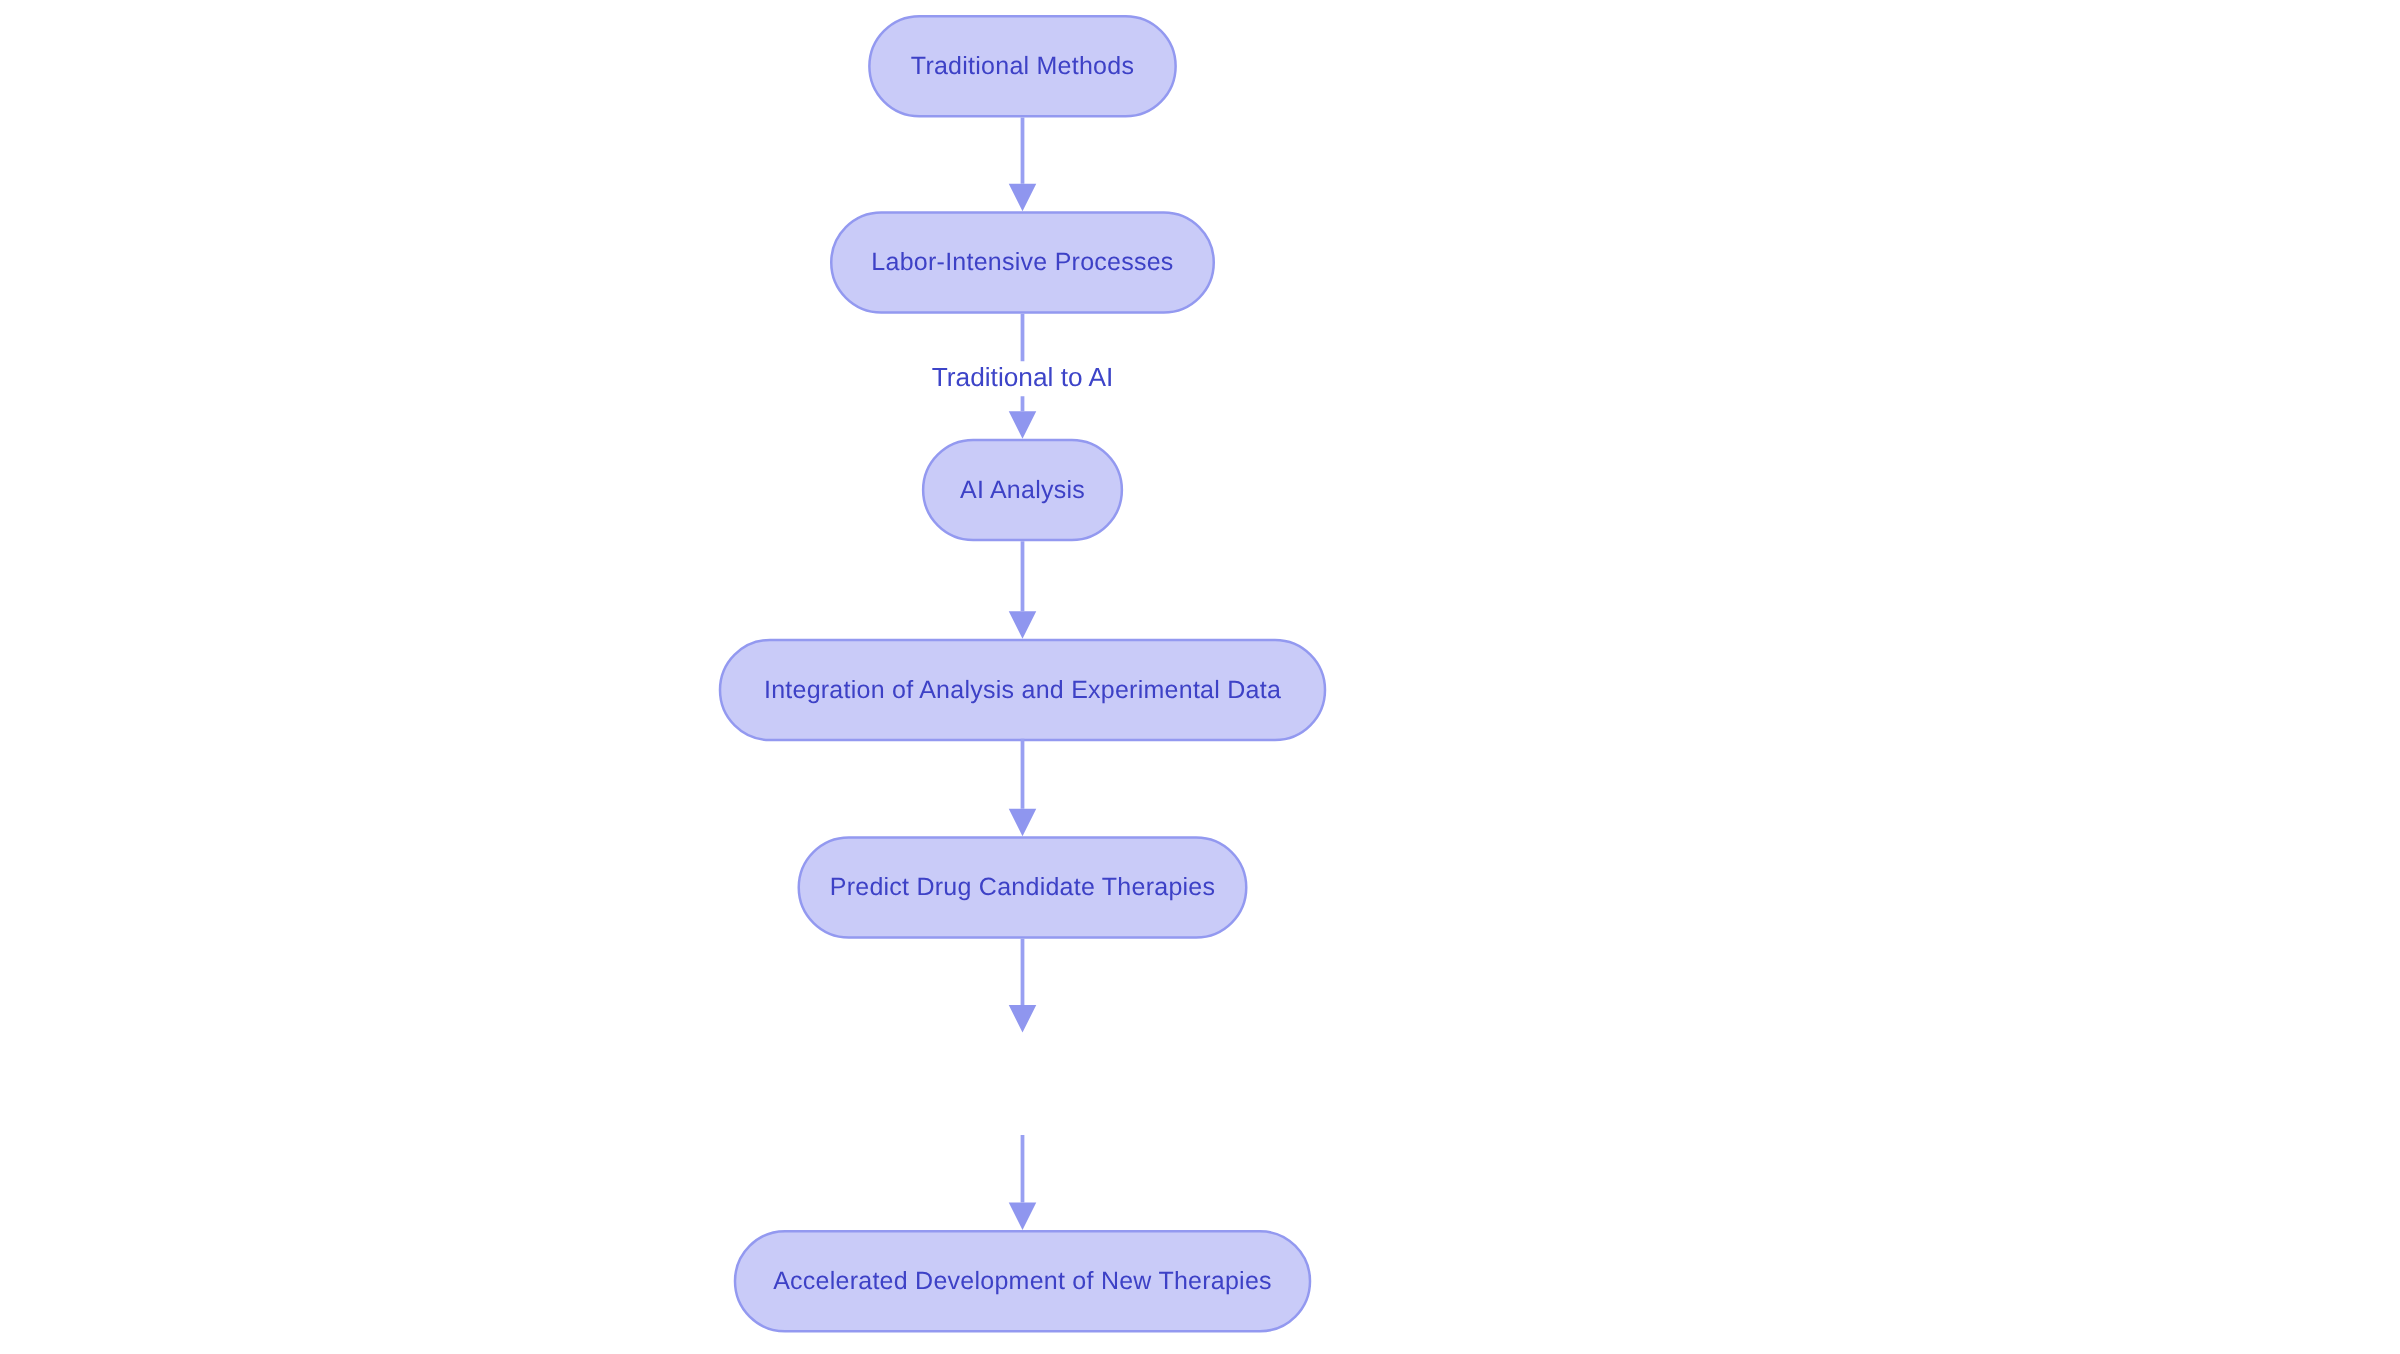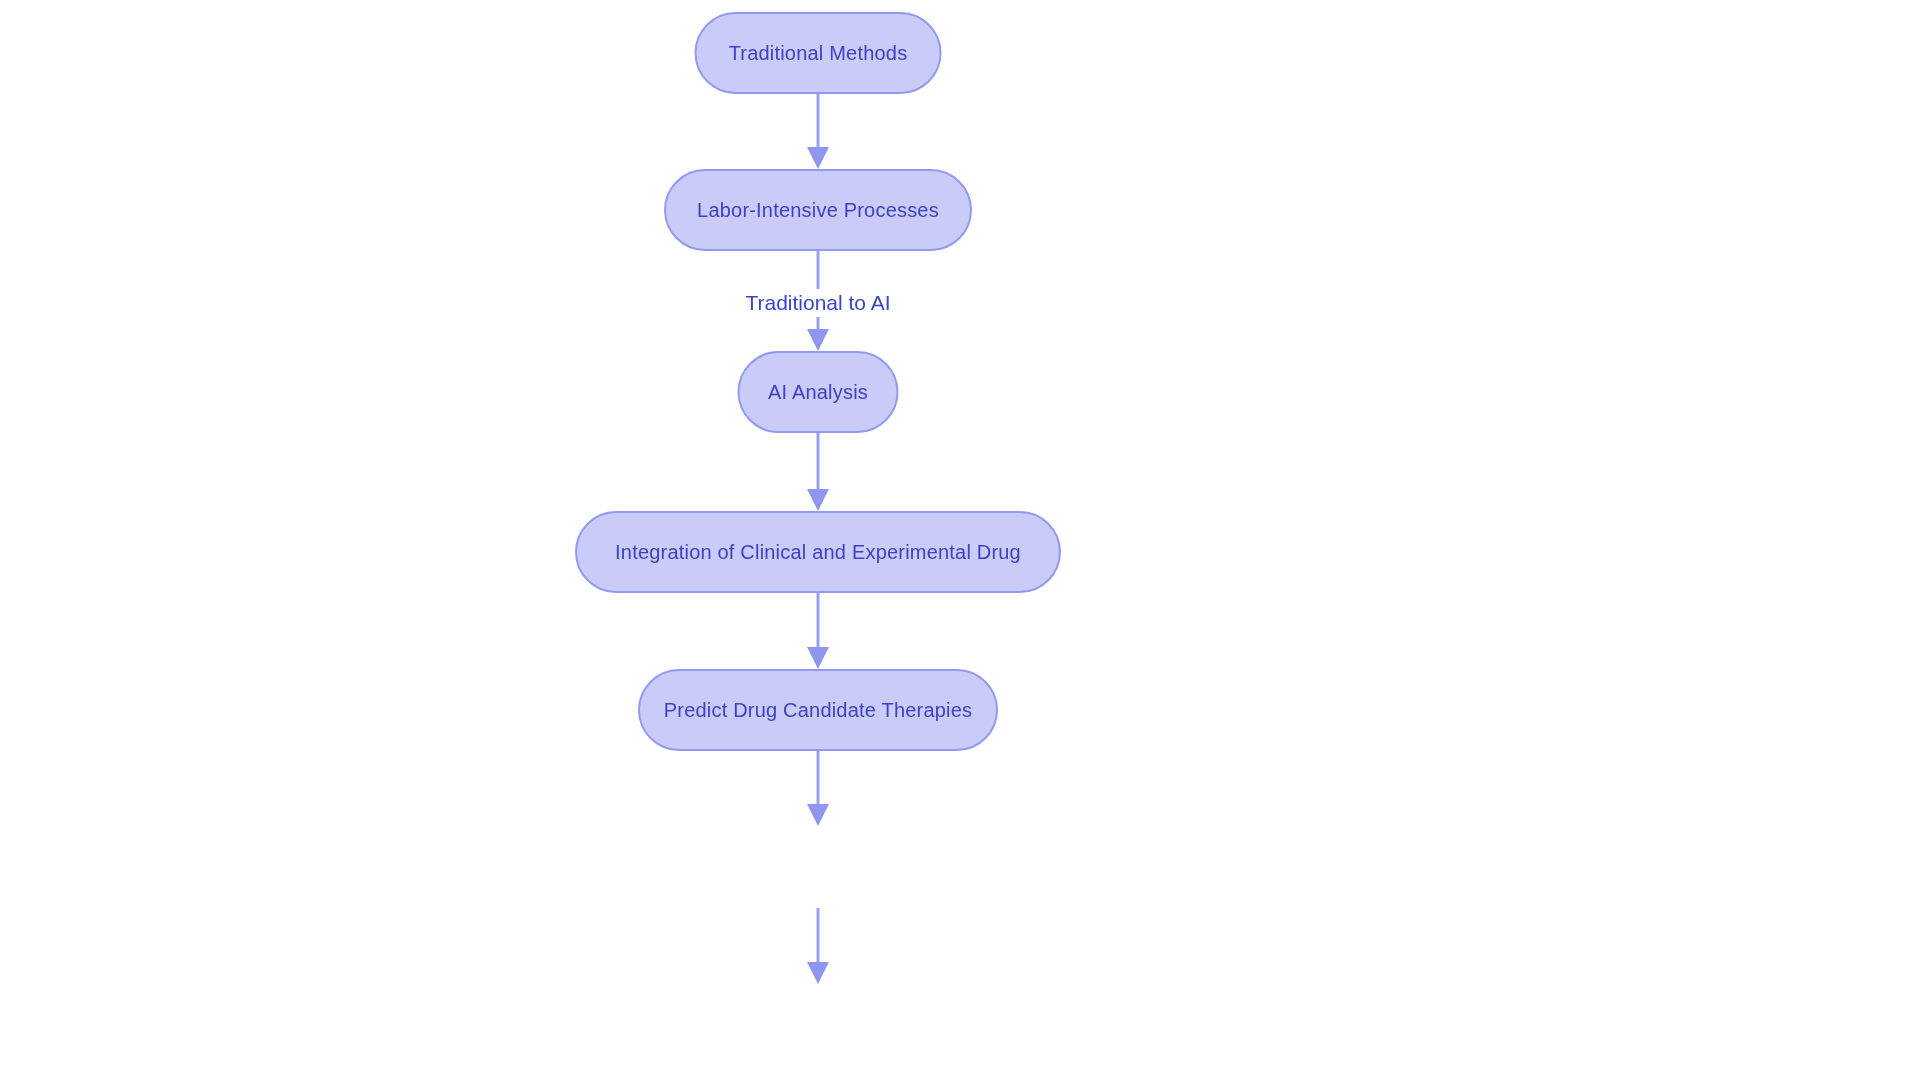--- a/index.html
+++ b/index.html
@@ -90,25 +90,26 @@
 <body>
 
 <div class="canvas">
 
   <div class="node n1">Traditional Methods</div>
 
   <div class="node n3">AI Analysis</div>
 
   <div class="node n2">Labor-Intensive Processes</div>
 
-  <div class="node n4">Integration of Clinical and Experimental Drug</div>
+  <div class="node n4">Integration of Analysis and Experimental Data</div>
 
   <div class="node n5">Predict Drug Candidate Therapies</div>
 
 
+  <div class="node n7">Accelerated Development of New Therapies</div>
 
   <div class="edge-line l1"></div>
   <div class="edge-head h1"></div>
 
   <div class="edge-line l2"></div>
   <div class="edge-head h2"></div>
 
   <div class="edge-line l3"></div>
   <div class="edge-head h3"></div>
 

